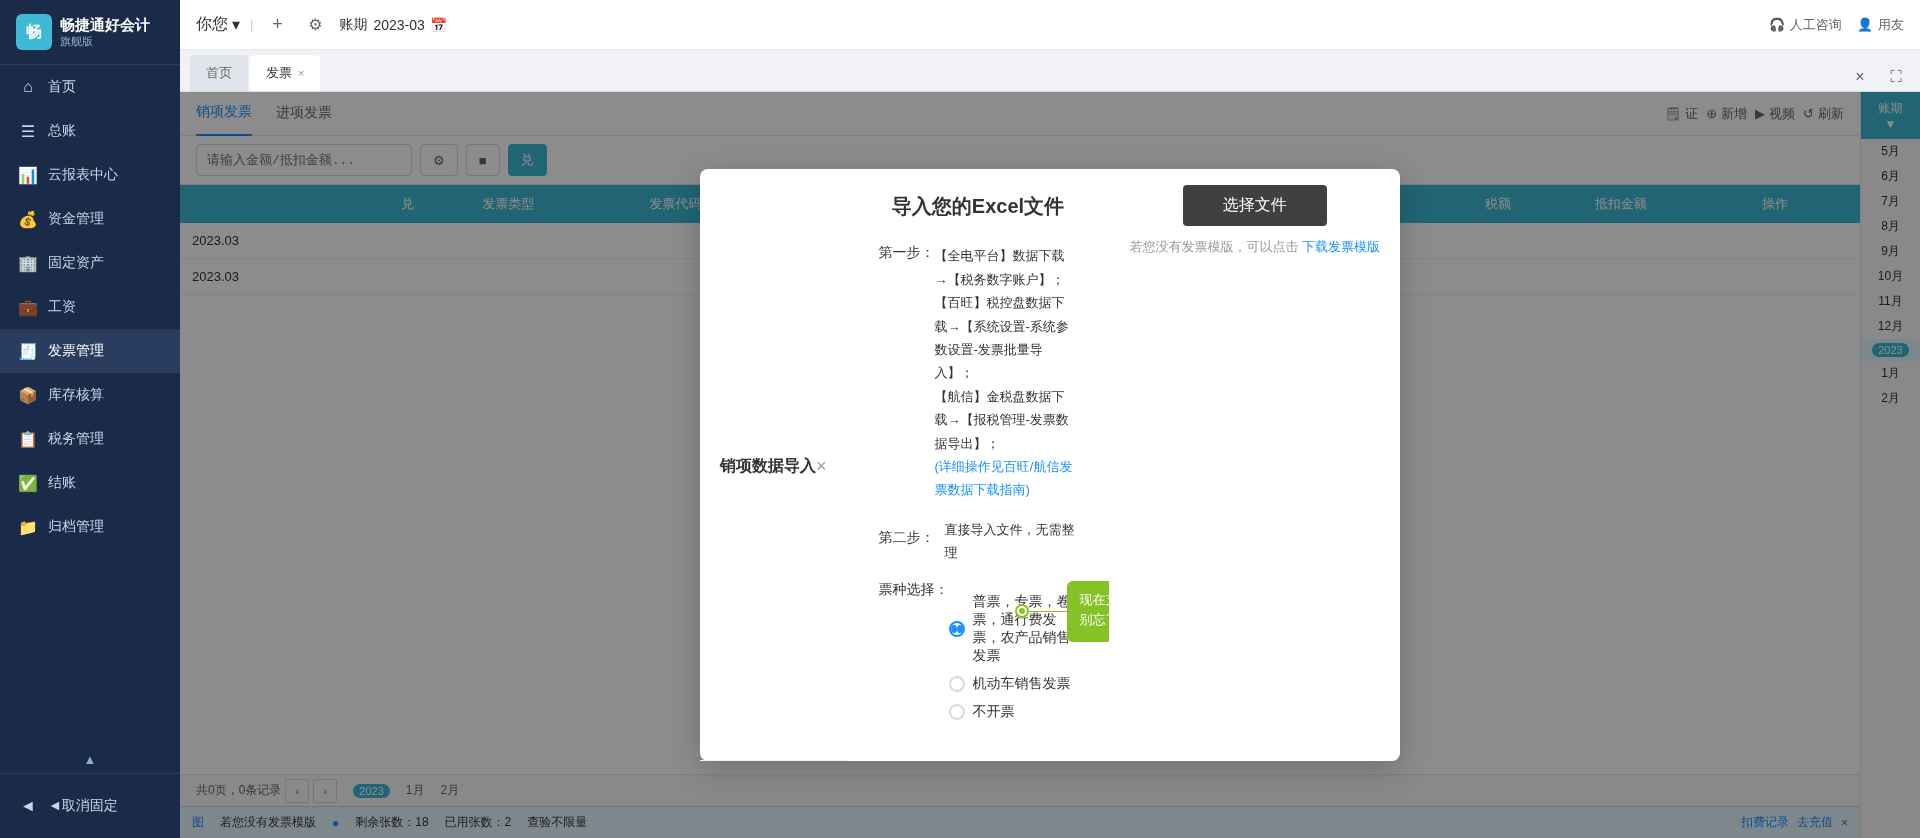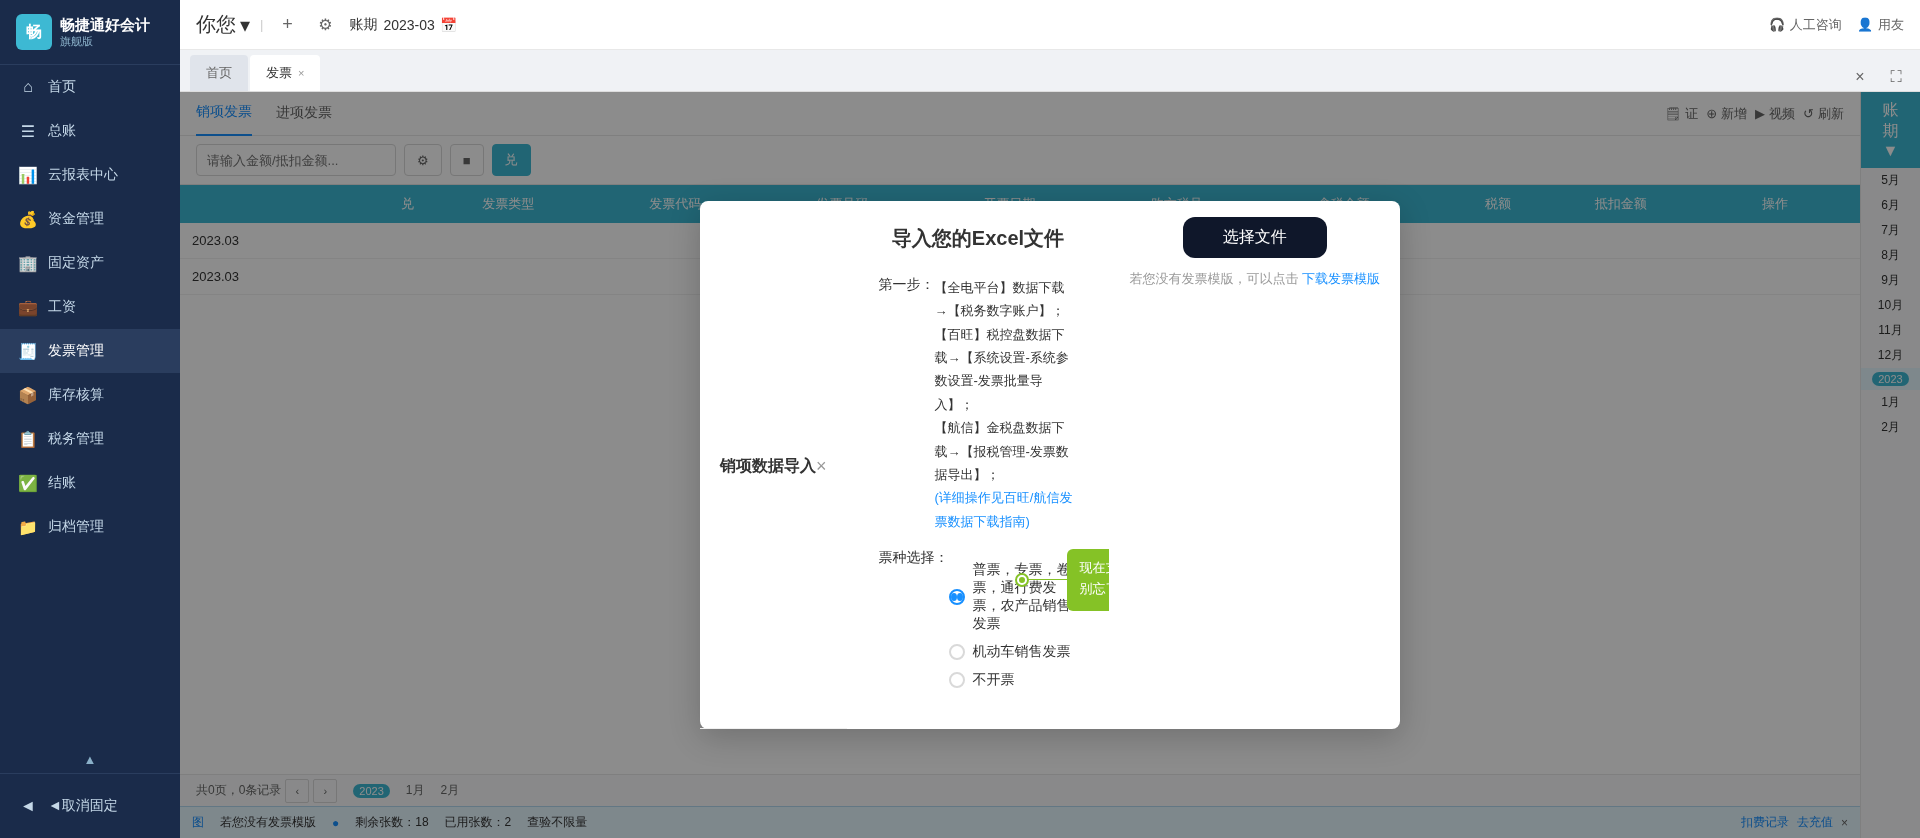--- a/index.html
+++ b/index.html
@@ -22,21 +22,21 @@
     .sidebar-item .icon { width: 20px; height: 20px; margin-right: 10px; display: flex; align-items: center; justify-content: center; font-size: 16px; }
     .sidebar-item .label { font-size: 14px; }
     .sidebar-bottom { padding: 10px 0; border-top: 1px solid #2a3d5e; }
     .sidebar-scroll-btn { display: flex; justify-content: center; padding: 6px 0; cursor: pointer; color: #8ab0c8; }
 
     
     .main-area { flex: 1; display: flex; flex-direction: column; overflow: hidden; }
 
     
     .topbar { height: 50px; background: #fff; display: flex; align-items: center; padding: 0 16px; border-bottom: 1px solid #e8e8e8; gap: 10px; }
-    .topbar-company { display: flex; align-items: center; gap: 4px; font-size: 20px; color: #333; cursor: pointer; }
+    .topbar-company { display: flex; align-items: center; gap: 4px; font-size: 16px; color: #333; cursor: pointer; }
     .topbar-sep { color: #ccc; }
     .topbar-add { width: 28px; height: 28px; display: flex; align-items: center; justify-content: center; font-size: 18px; color: #666; cursor: pointer; }
     .topbar-gear { width: 28px; height: 28px; display: flex; align-items: center; justify-content: center; font-size: 16px; color: #666; cursor: pointer; }
     .topbar-period { display: flex; align-items: center; gap: 6px; font-size: 14px; color: #333; }
     .topbar-right { margin-left: auto; display: flex; align-items: center; gap: 16px; }
     .topbar-consult { display: flex; align-items: center; gap: 4px; color: #666; cursor: pointer; font-size: 13px; }
     .topbar-user { display: flex; align-items: center; gap: 4px; color: #666; cursor: pointer; font-size: 13px; }
 
     
     .tabbar { height: 42px; background: #f0f2f5; display: flex; align-items: flex-end; padding: 0 10px; gap: 2px; border-bottom: 1px solid #ddd; }
@@ -52,27 +52,27 @@
     
     .content-panel { flex: 1; background: #fff; display: flex; flex-direction: column; overflow: hidden; }
 
     
     .invoice-tabs { display: flex; align-items: center; padding: 0 16px; border-bottom: 1px solid #e8e8e8; height: 44px; gap: 24px; }
     .invoice-tab { font-size: 14px; color: #666; cursor: pointer; padding-bottom: 2px; height: 44px; display: flex; align-items: center; }
     .invoice-tab.active { color: #1890ff; border-bottom: 2px solid #1890ff; }
 
     
     .content-toolbar { display: flex; align-items: center; padding: 8px 16px; gap: 8px; border-bottom: 1px solid #e8e8e8; }
-    .search-input { height: 32px; padding: 0 10px; border: 1px solid #d9d9d9; border-radius: 4px; font-size: 13px; width: 200px; color: #999; outline: none; }
+    .search-input { height: 32px; padding: 0 10px; border: 1px solid #d9d9d9; border-radius: 4px; font-size: 13px; width: 216px; color: #999; outline: none; font-family: Liberation Mono, monospace; }
     .toolbar-btn { height: 32px; padding: 0 12px; border: 1px solid #d9d9d9; border-radius: 4px; background: #fff; cursor: pointer; display: flex; align-items: center; gap: 4px; font-size: 13px; color: #666; }
     .toolbar-btn.teal { background: #3db9d3; color: #fff; border-color: #3db9d3; }
 
     
     .right-panel { width: 60px; background: #f9fafb; border-left: 1px solid #e8e8e8; display: flex; flex-direction: column; align-items: center; }
-    .right-panel-header { background: #3db9d3; color: #fff; font-size: 16px; padding: 8px 16px; text-align: center; cursor: pointer; width: 100%; display: flex; align-items: center; justify-content: center; gap: 2px; }
+    .right-panel-header { background: #3db9d3; color: #fff; font-size: 12px; padding: 8px 16px; text-align: center; cursor: pointer; width: 100%; display: flex; align-items: center; justify-content: center; gap: 2px; }
     .right-panel-month { padding: 4px 0; text-align: center; font-size: 12px; color: #333; }
     .right-panel-month.highlight { color: #3db9d3; background: #e6f7ff; width: 100%; }
 
     
     .table-area { flex: 1; overflow: auto; }
     .data-table { width: 100%; border-collapse: collapse; font-size: 13px; }
     .data-table th { background: #3db9d3; color: #fff; padding: 10px 12px; text-align: left; font-weight: 500; white-space: nowrap; }
     .data-table td { padding: 10px 12px; border-bottom: 1px solid #f0f0f0; color: #333; }
 
     
@@ -99,21 +99,21 @@
     .step-section { margin-bottom: 16px; }
     .step-label { font-size: 14px; font-weight: 500; color: #333; margin-bottom: 6px; }
     .step-content { font-size: 13px; color: #333; line-height: 1.8; padding-left: 60px; }
     .step-link { color: #1890ff; text-decoration: none; }
     .radio-group { display: flex; flex-direction: column; gap: 10px; padding-left: 60px; margin-top: 12px; }
     .radio-item { display: flex; align-items: center; gap: 8px; font-size: 14px; color: #333; cursor: pointer; }
     .radio-circle { width: 16px; height: 16px; border-radius: 50%; border: 2px solid #d9d9d9; display: flex; align-items: center; justify-content: center; flex-shrink: 0; }
     .radio-circle.checked { border-color: #1890ff; }
     .radio-circle.checked::after { content: ''; width: 8px; height: 8px; border-radius: 50%; background: #1890ff; }
     .modal-footer { padding: 16px 20px 20px; display: flex; flex-direction: column; align-items: center; gap: 12px; }
-    .select-file-btn { background: #0f172a; color: #fff; border: none; border-radius: 12px; padding: 10px 40px; font-size: 16px; cursor: pointer; font-weight: 500; text-align: right; }
+    .select-file-btn { background: #404040; color: #fff; border: none; border-radius: 4px; padding: 10px 40px; font-size: 16px; cursor: pointer; font-weight: 500; text-align: right; }
     .download-template { font-size: 13px; color: #999; }
     .download-template a { color: #1890ff; text-decoration: none; }
     
     
     .right-months { display: flex; flex-direction: column; align-items: center; width: 100%; }
 
     
     .toolbar-actions { display: flex; align-items: center; gap: 8px; margin-left: auto; }
     .action-btn { display: flex; align-items: center; gap: 4px; color: #666; font-size: 13px; cursor: pointer; }
   </style>
@@ -358,20 +358,24 @@
                   <div>【全电平台】数据下载→【税务数字账户】；</div>
                   <div>【百旺】税控盘数据下载→【系统设置-系统参数设置-发票批量导入】；</div>
                   <div>【航信】金税盘数据下载→【报税管理-发票数据导出】；</div>
                   <div>
                     <a href="#" class="step-link">(详细操作见百旺/航信发票数据下载指南)</a>
                   </div>
                 </div>
               </div>
             </div>
 
+            <div class="step-section" style="display:flex; gap:0; align-items:center;">
+              <span class="step-label" style="white-space:nowrap;">第二步：</span>
+              <span class="step-content" style="padding-left:10px;">直接导入文件，无需整理</span>
+            </div>
 
             <div class="step-section" style="display:flex; gap:0; align-items:flex-start; position:relative;font-family:Liberation Mono, monospace;">
               <span class="step-label" style="white-space:nowrap;">票种选择：</span>
               <div class="radio-group" style="padding-left:0;">
                 <div class="radio-item">
                   <div class="radio-circle checked">
                     <div style="width:8px;height:8px;border-radius:50%;background:#1890ff;"></div>
                   </div>
                   <span>普票，专票，卷票，通行费发票，农产品销售发票</span>
                 </div>

